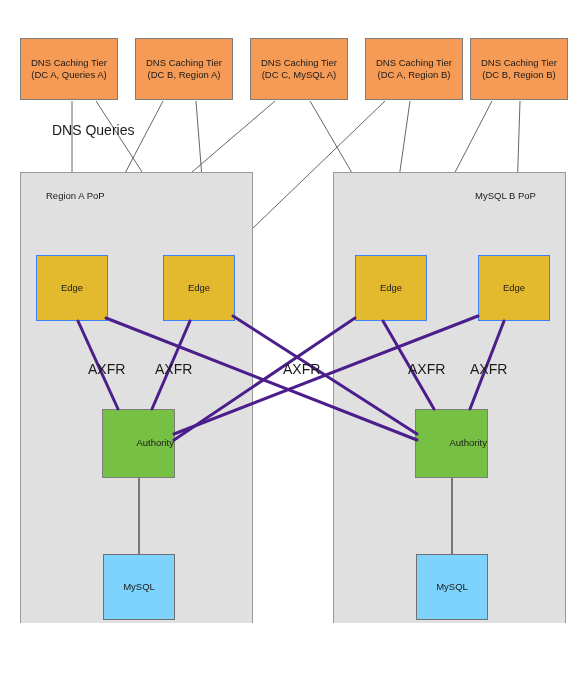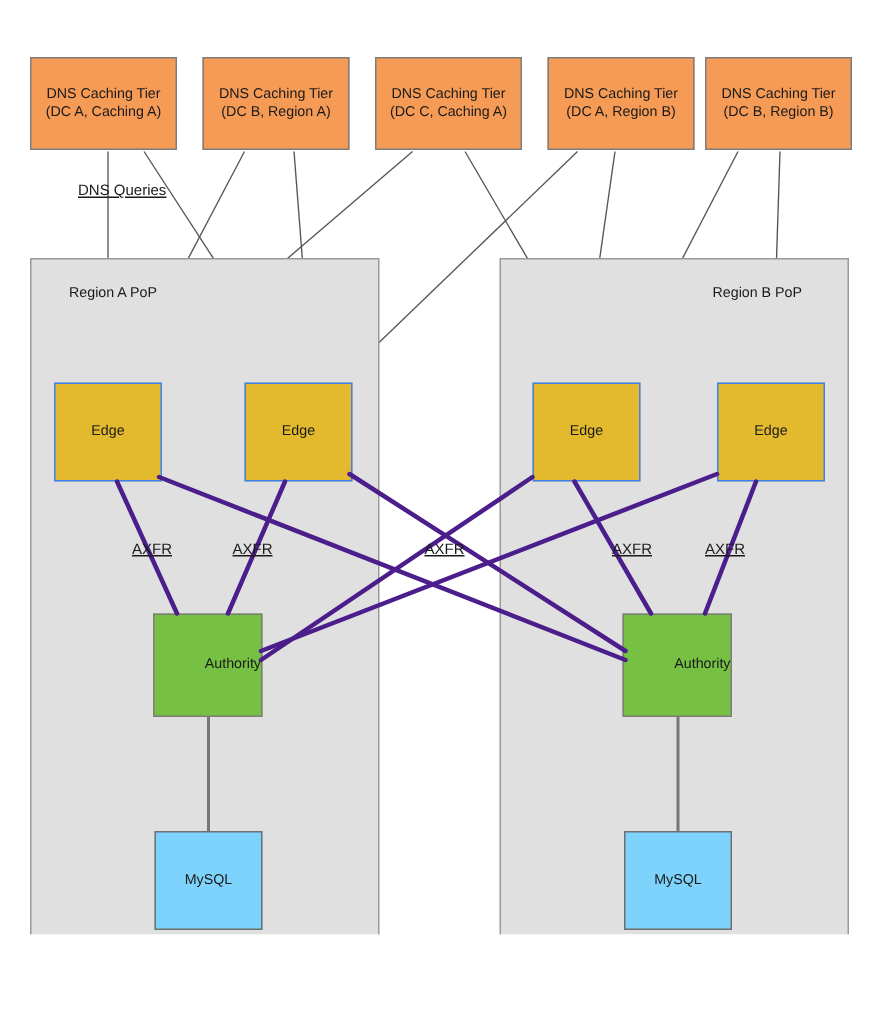--- a/index.html
+++ b/index.html
@@ -61,25 +61,24 @@
     font-size: 9.5px;
   }
   .region-label {
     position: absolute;
     font-size: 9.5px;
     color: #1a1a1a;
     white-space: nowrap;
   }
   .link-label {
     position: absolute;
-    font-size: 10px;
+    font-size: 14px;
     color: #1a1a1a;
     white-space: nowrap;
     background: transparent;
-    text-decoration: underline;
   }
   .cache-line2 { display: block; }
 </style>
 </head>
 <body>
 
 <div id="canvas">
 
   <svg class="layer" id="edges-thin">
     <g stroke="#555555" stroke-width="0.9" fill="none">
@@ -106,35 +105,35 @@
       <line x1="139" y1="478" x2="139" y2="554"></line>
       <line x1="452" y1="478" x2="452" y2="554"></line>
     </g>
   </svg>
 
   <div id="nodes" style="position:absolute;top:0;left:0;width:588px;height:682px;z-index:4;">
 
     <div class="node cache-node" style="left:20px;top:38px;width:98px;height:62px;">
       <div>
         <span>DNS Caching Tier</span>
-        <span class="cache-line2">(DC A, Caching A)</span>
+        <span class="cache-line2">(DC A, Queries A)</span>
       </div>
     </div>
 
     <div class="node cache-node" style="left:135px;top:38px;width:98px;height:62px;">
       <div>
         <span>DNS Caching Tier</span>
         <span class="cache-line2">(DC B, Region A)</span>
       </div>
     </div>
 
     <div class="node cache-node" style="left:250px;top:38px;width:98px;height:62px;">
       <div>
         <span>DNS Caching Tier</span>
-        <span class="cache-line2">(DC C, Caching A)</span>
+        <span class="cache-line2">(DC C, MySQL A)</span>
       </div>
     </div>
 
     <div class="node cache-node" style="left:365px;top:38px;width:98px;height:62px;">
       <div>
         <span>DNS Caching Tier</span>
         <span class="cache-line2">(DC A, Region B)</span>
       </div>
     </div>
 
@@ -185,21 +184,21 @@
       <line x1="106" y1="318" x2="417" y2="440"></line>
       <line x1="233" y1="316" x2="417" y2="434"></line>
 
       <line x1="355" y1="318" x2="174" y2="440"></line>
       <line x1="478" y1="316" x2="174" y2="434"></line>
     </g>
   </svg>
 
   <div id="labels" style="position:absolute;top:0;left:0;width:588px;height:682px;z-index:6;">
     <div class="region-label" style="left:46px;top:190px;">Region A PoP</div>
-    <div class="region-label" style="left:475px;top:190px;">Region B PoP</div>
+    <div class="region-label" style="left:475px;top:190px;">MySQL B PoP</div>
 
     <div class="link-label" style="left:52px;top:122px;">DNS Queries</div>
 
     <div class="link-label" style="left:88px;top:361px;">AXFR</div>
     <div class="link-label" style="left:155px;top:361px;">AXFR</div>
     <div class="link-label" style="left:283px;top:361px;">AXFR</div>
     <div class="link-label" style="left:408px;top:361px;">AXFR</div>
     <div class="link-label" style="left:470px;top:361px;">AXFR</div>
   </div>
 

